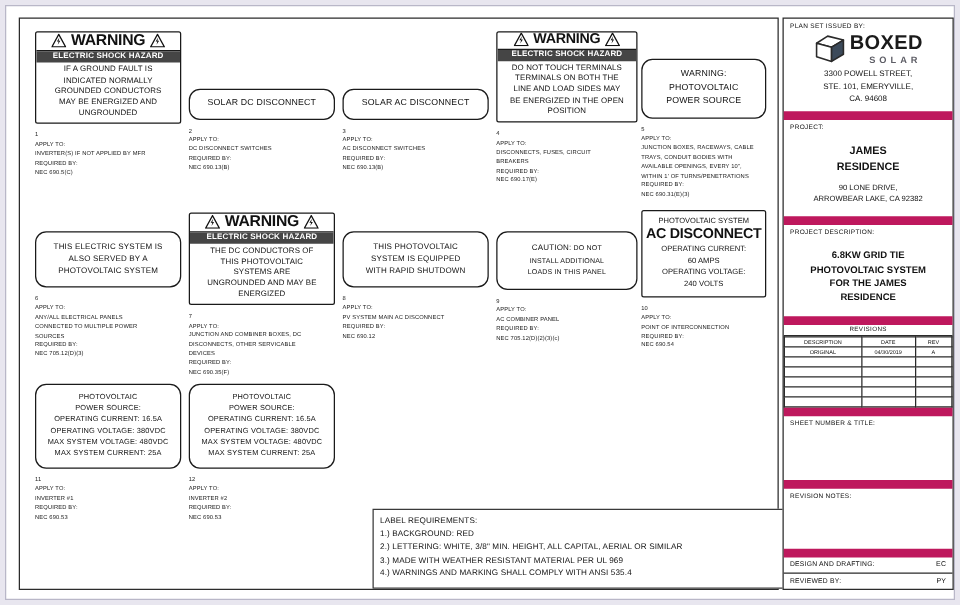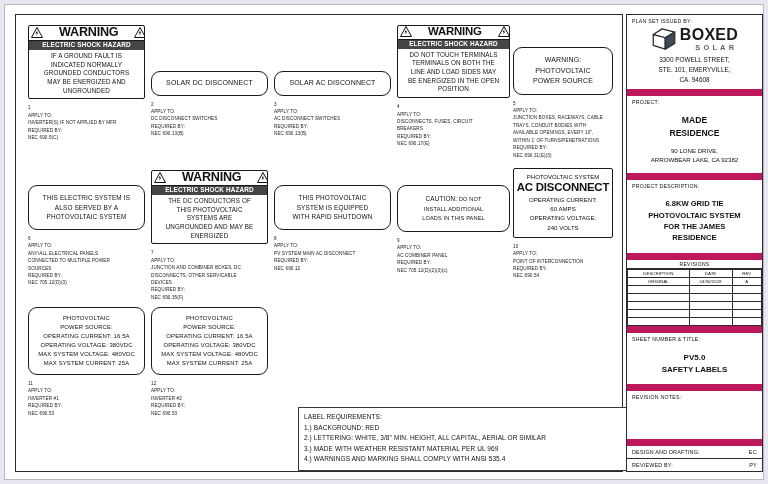--- a/index.html
+++ b/index.html
@@ -117,22 +117,22 @@
   .lbl.rect  { border-radius: 2px; }
   .lbl-body {
     padding: 4px 4px;
     font-size: 6.4px;
     line-height: 1.5;
     letter-spacing: .15px;
   }
   .lbl-body.t7 { font-size: 7px; }
   
   .warn-hdr {
-    display: flex; align-items: center; 
-    gap: 16px;
+    display: flex; align-items: center; justify-content: center;
+    gap: 4px;
     font-size: 12.6px; font-weight: bold; letter-spacing: -.2px;
     padding: 0 2px 1px 2px; line-height: 1.02;
     border-bottom: 1px solid #1a1a1a;
   }
   .warn-hdr.small { font-size: 11.4px; }
   .tri { width: 12px; height: 11px; flex: none; }
   .warn-band {
     background: #454545;
     color: #ffffff;
     font-size: 6.4px;
@@ -406,21 +406,21 @@
             <div class="logo-solar">SOLAR</div>
           </div>
         </div>
         <div class="addr" style="white-space:pre-line">3300 POWELL STREET,
 STE. 101, EMERYVILLE,
 CA. 94608</div>
       </div>
 
       <div class="tb-sec" style="flex:0 0 84px;">
         <div class="tb-head">PROJECT:</div>
-        <div class="tb-body big" style="white-space:pre-line; margin-top:9px;">MADE
+        <div class="tb-body big" style="white-space:pre-line; margin-top:9px;">JAMES
 RESIDENCE</div>
         <div class="tb-body small" style="white-space:pre-line; margin-top:7px;">90 LONE  DRIVE,
 ARROWBEAR LAKE, CA 92382</div>
       </div>
 
       <div class="tb-sec" style="flex:0 0 80px;">
         <div class="tb-head">PROJECT DESCRIPTION:</div>
         <div class="tb-body" style="white-space:pre-line; font-weight:bold; font-size:7.6px; line-height:1.5; margin-top:9px;text-align:center;">6.8KW GRID TIE
 PHOTOVOLTAIC SYSTEM
 FOR THE JAMES
@@ -465,22 +465,20 @@
             <td class="c1"></td>
             <td class="c2"></td>
             <td class="c3"></td>
           </tr>
         </tbody>
           </table>
       </div>
 
       <div class="tb-sec" style="flex:0 0 58px;">
         <div class="tb-head">SHEET NUMBER &amp; TITLE:</div>
-        <div class="tb-body" style="white-space:pre-line; font-weight:bold; font-size:8px; line-height:1.5; margin-top:10px;">PV5.0
-SAFETY LABELS</div>
       </div>
 
       <div class="tb-sec" style="flex:1 1 auto;">
         <div class="tb-head">REVISION NOTES:</div>
       </div>
 
       <div class="tb-row">
         <span>DESIGN AND DRAFTING:</span>
         <span class="val">EC</span>
       </div>

